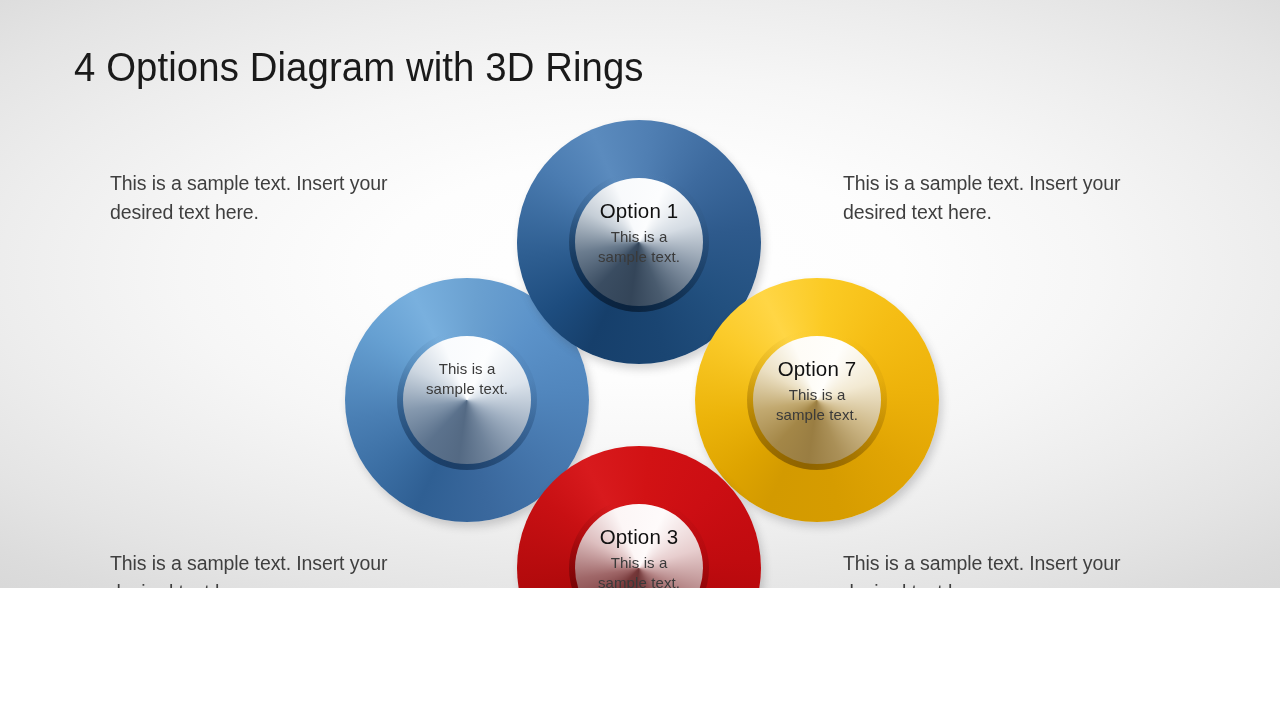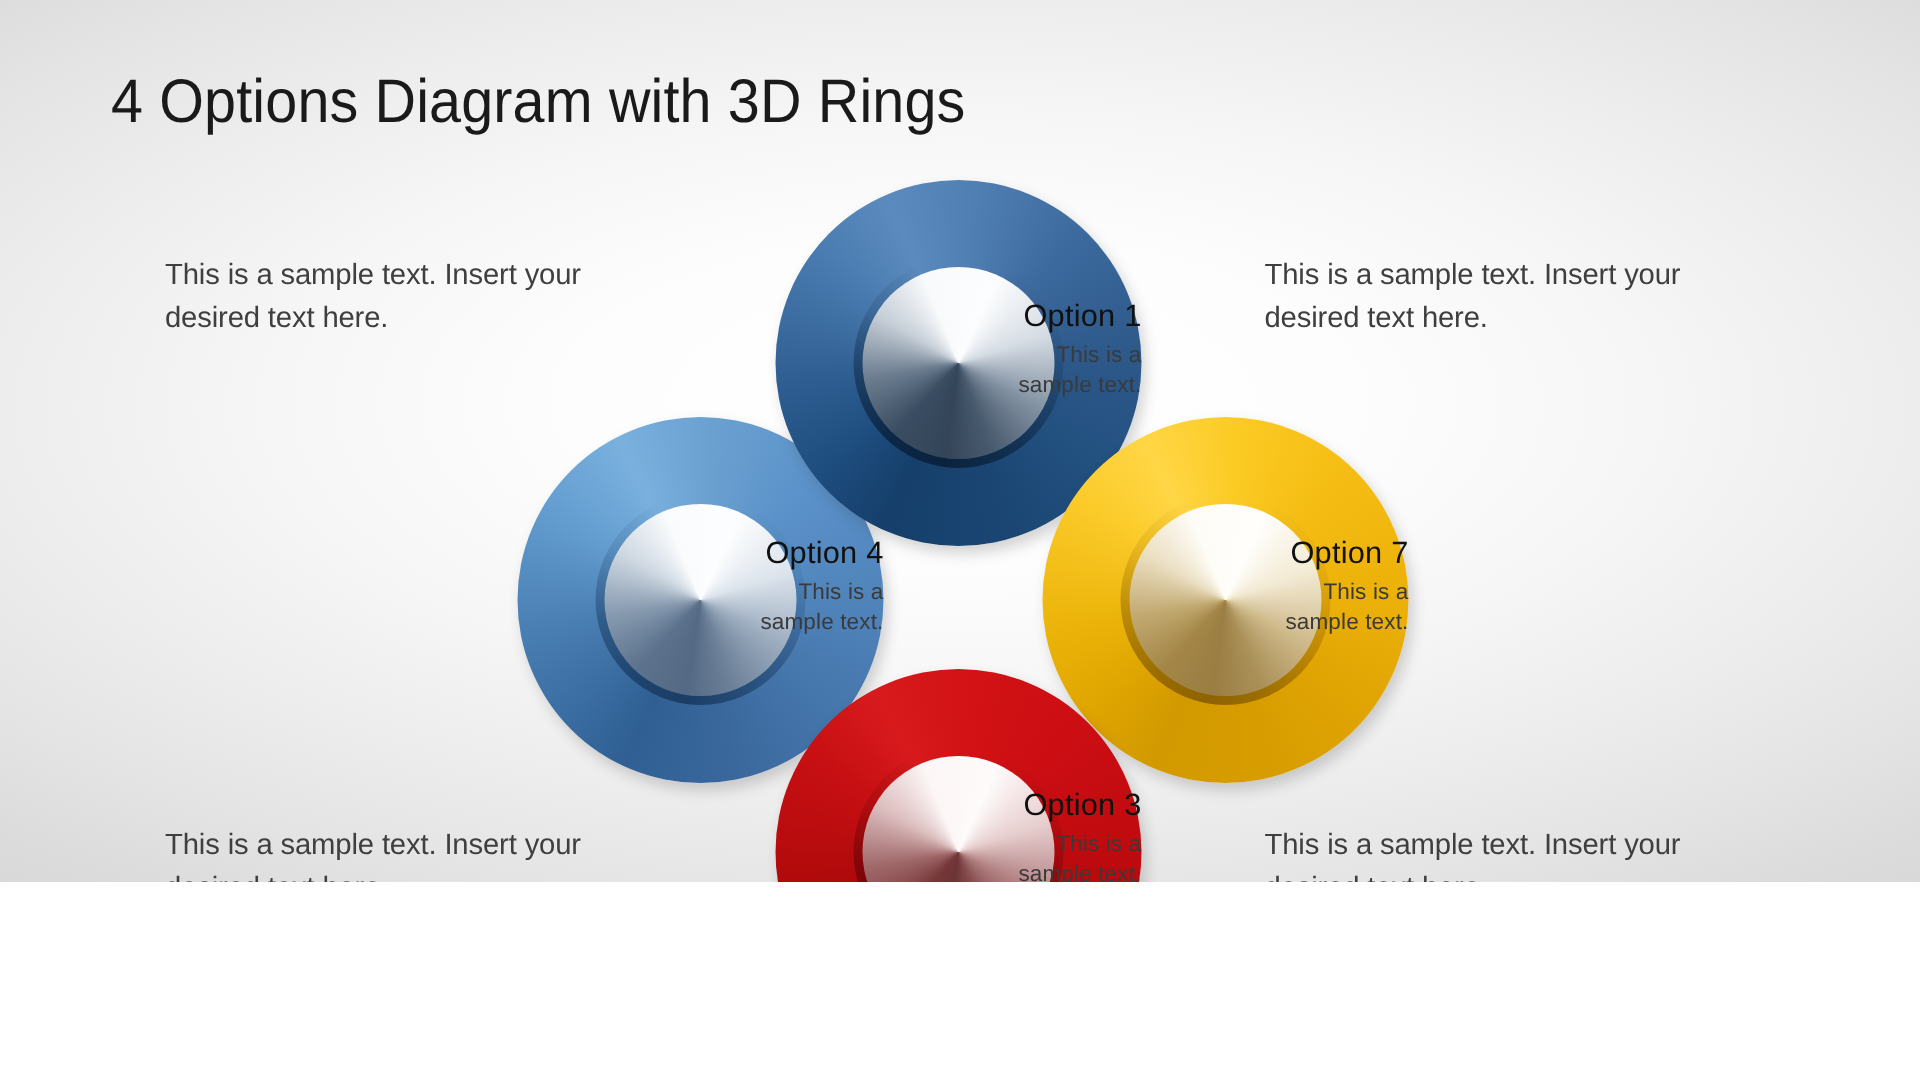--- a/index.html
+++ b/index.html
@@ -114,21 +114,21 @@
     inset: 0;
     border-radius: 50%;
     box-shadow: 3px 5px 9px rgba(60,60,65,0.22);
   }
 
   .ring .label {
     position: absolute;
     left: 0;
     right: 0;
     top: 78px;
-    text-align: right;
+    text-align: center;
     z-index: 5;
   }
   .ring .opt-name {
     font-size: 20.5px;
     line-height: 26px;
     color: #111111;
     letter-spacing: 0.15px;
   }
   .ring .opt-sub {
     margin-top: 3px;
@@ -281,21 +281,20 @@
   <div class="caption" id="cap-br">This is a sample text. Insert your desired text here.</div>
 
   <div id="ground-shadow"></div>
 
   <div class="ring" id="ring-4">
     <div class="cast"></div>
     <div class="torus"></div>
     <div class="hole"></div>
     <div class="rim"></div>
     <div class="label">
-      <div class="opt-name">Option 4</div>
       <div class="opt-sub">
         <span>This is a</span><br>
         <span>sample  text.</span>
       </div>
     </div>
   </div>
 
   <div class="ring" id="ring-1">
     <div class="cast"></div>
     <div class="torus"></div>

